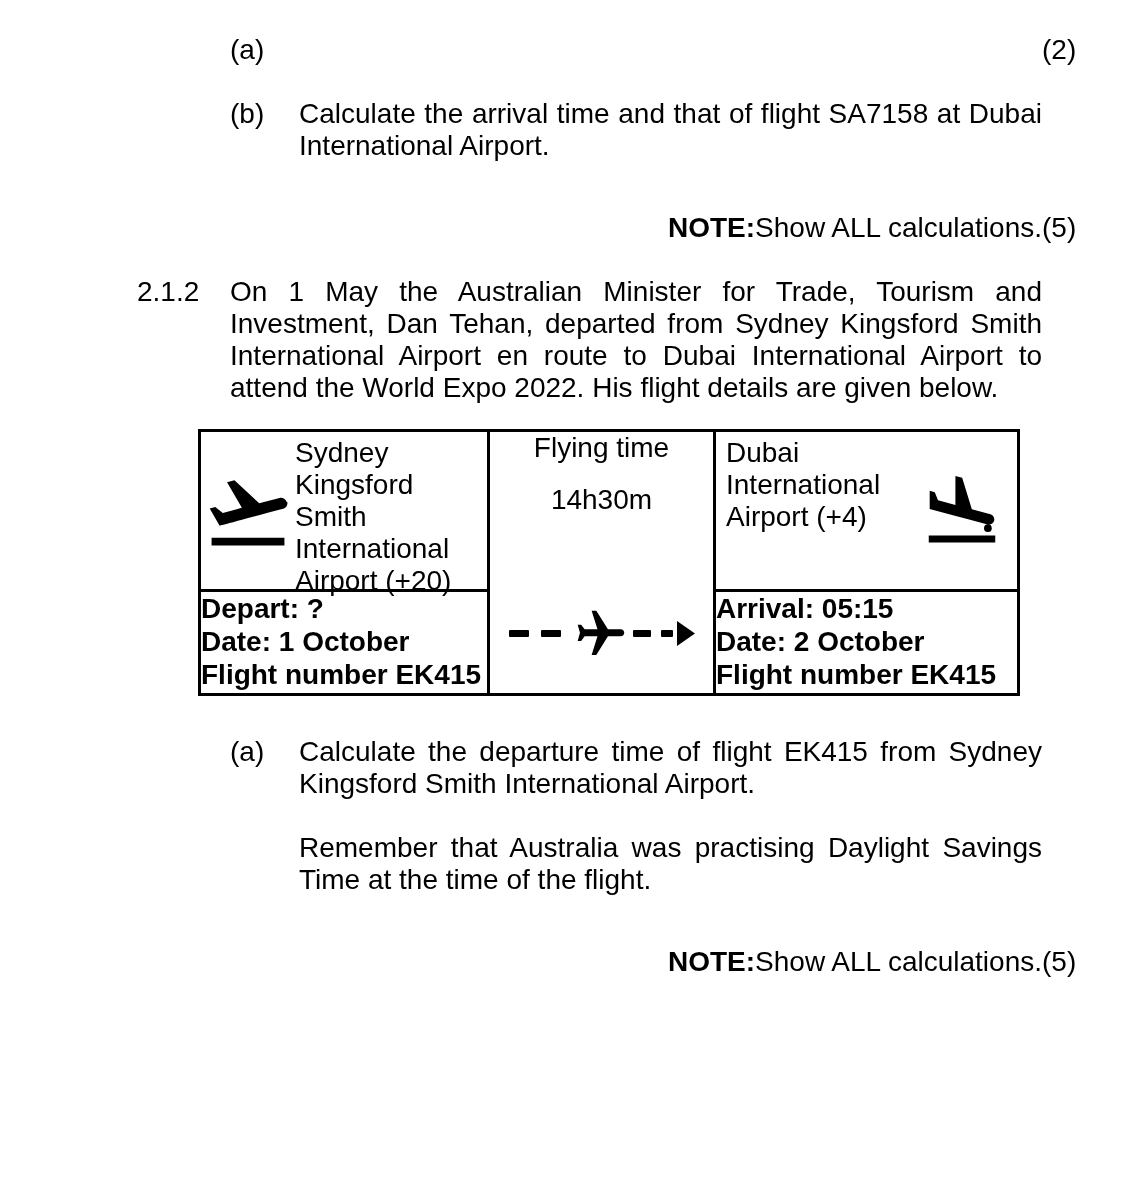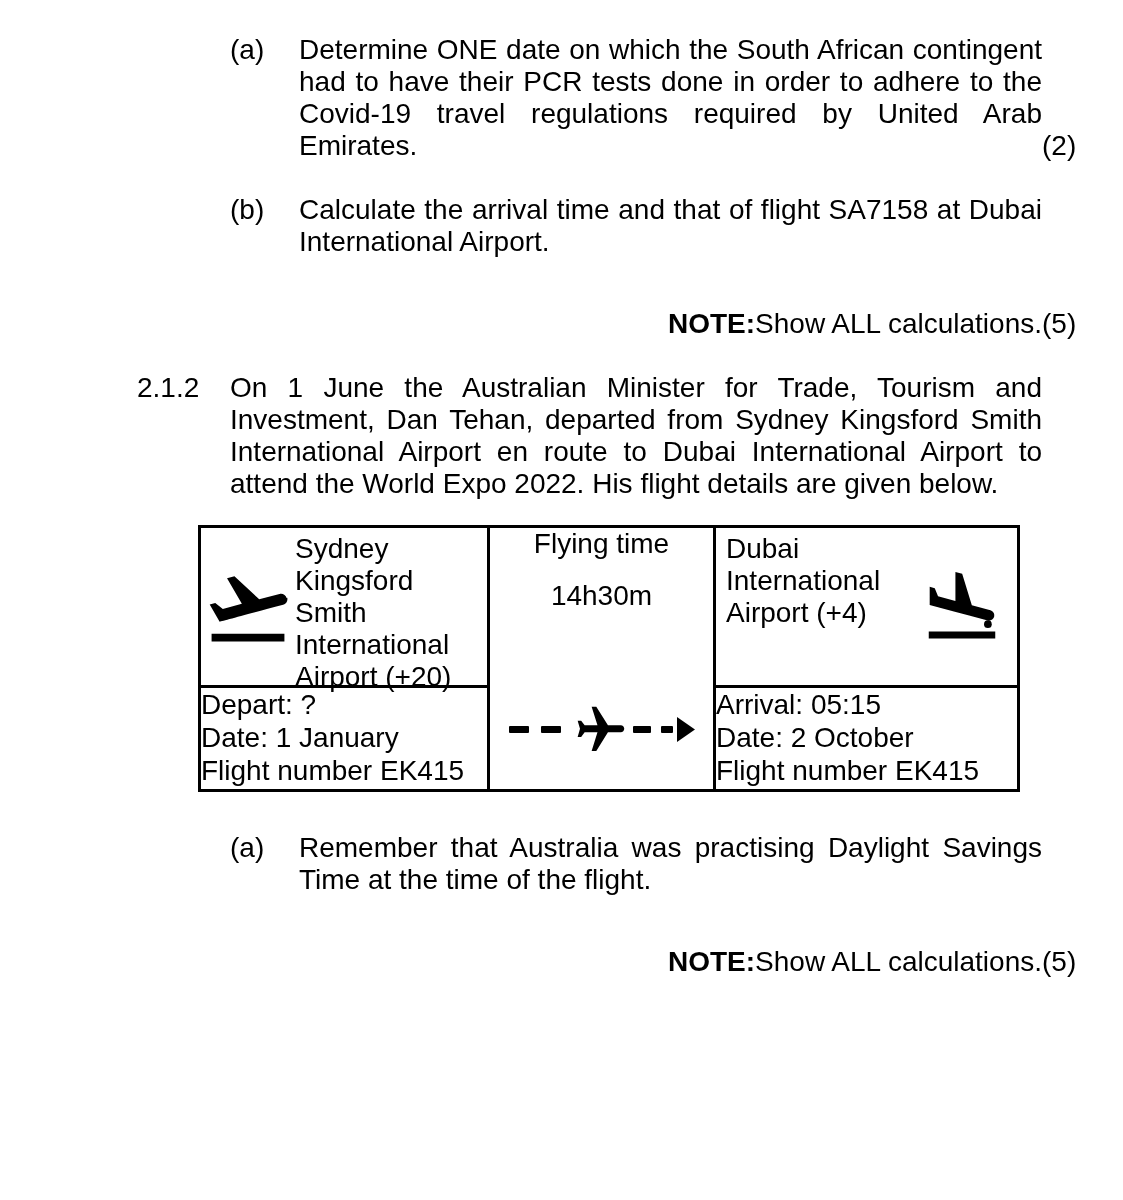--- a/index.html
+++ b/index.html
@@ -21,21 +21,21 @@
   .note-line { text-align:right;margin-top:18px; }
   .note-label { font-weight:bold; display:inline-block; width:116px; }
 
   
   table.flight-table {
     border-collapse:collapse; table-layout:fixed;
     width:819px; margin:25px 0 40px 93px;
   }
   table.flight-table td { border:3px solid #000; padding:0; vertical-align:top; }
   .r1 td { height:157px; }
-  .r2 td { height:101px; }
+  .r2 td { height:101px;font-weight:bold; }
   .dep-inner { display:flex; height:157px; align-items:flex-start; }
   .dep-icon  { width:94px; flex:none; display:flex; justify-content:center; align-self:center; }
   .dep-text  { width:182px; padding-top:5px; }
   .mid-cell  { position:relative; text-align:center; }
   .mid-top   { }
   .mid-val   { margin-top:20px; }
   .arrow-wrap{ position:absolute; top:174px; left:50%; transform:translateX(-50%); }
   .arr-inner { display:flex; height:157px; align-items:flex-start; }
   .arr-text  { width:192px; padding:5px 0 0 10px; flex:none; }
   .arr-icon  { align-self:center; margin-left:2px; display:flex; }
@@ -43,21 +43,20 @@
 </style>
 </head>
 <body>
 
 <div class="page">
 
   <div class="row">
     <div class="col-num"></div>
     <div class="col-sub">(a)</div>
     <div class="col-body">
-      <p>Determine ONE date on which the South African contingent had to have their PCR tests done in order to adhere to the Covid-19 travel regulations required by United Arab Emirates.</p>
     </div>
     <div class="col-marks">(2)</div>
   </div>
 
   <div class="row">
     <div class="col-num"></div>
     <div class="col-sub">(b)</div>
     <div class="col-body">
       <p>Calculate the arrival time and that of flight SA7158 at Dubai International Airport.</p>
     </div>
@@ -68,21 +67,21 @@
     <div class="col-sub"></div>
     <div class="col-body note-line">
       <span class="note-label">NOTE:</span><span>Show ALL calculations.</span>
     </div>
     <div class="col-marks">(5)</div>
   </div>
 
   <div class="row" style="margin-bottom:0;">
     <div class="col-num">2.1.2</div>
     <div class="col-wide">
-      <p>On 1 June the Australian Minister for Trade, Tourism and Investment, Dan Tehan, departed from Sydney Kingsford Smith International Airport en route to Dubai International Airport to attend the World Expo 2022. His flight details are given below.</p>
+      <p>On 1 May the Australian Minister for Trade, Tourism and Investment, Dan Tehan, departed from Sydney Kingsford Smith International Airport en route to Dubai International Airport to attend the World Expo 2022. His flight details are given below.</p>
     </div>
   </div>
 
   <table class="flight-table">
     <colgroup>
         <col style="width:289px">
         <col style="width:226px">
         <col style="width:304px">
       </colgroup>
     <tbody>
@@ -123,36 +122,37 @@
               <path fill="#000" d="M2.5 19h19v2h-19v-2zm7.18-5.73l4.35 1.16 5.31 1.42c.8.21 1.62-.26 1.84-1.06.21-.8-.26-1.62-1.06-1.84l-5.31-1.42-2.76-9.02L10.12 2v8.28L5.15 8.95l-.93-2.32-1.45-.39v5.17l2.91.78z"></path>
               <circle fill="#000" cx="19.4" cy="16.9" r="1.1"></circle>
             </svg>
           </div>
         </div>
       </td>
     </tr>
     <tr class="r2">
       <td class="info-cell">
         <div>Depart: ?</div>
-        <div>Date: 1 January</div>
+        <div>Date: 1 October</div>
         <div>Flight number EK415</div>
       </td>
       <td class="info-cell">
         <div>Arrival: 05:15</div>
         <div>Date: 2 October</div>
         <div>Flight number EK415</div>
       </td>
     </tr>
   </tbody>
     </table>
 
   <div class="row">
     <div class="col-num"></div>
     <div class="col-sub">(a)</div>
     <div class="col-body">
+      <p>Calculate the departure time of flight EK415 from Sydney Kingsford Smith International Airport.</p>
       <p>Remember that Australia was practising Daylight Savings Time at the time of the flight.</p>
     </div>
   </div>
 
   <div class="row">
     <div class="col-num"></div>
     <div class="col-sub"></div>
     <div class="col-body note-line">
       <span class="note-label">NOTE:</span><span>Show ALL calculations.</span>
     </div>

